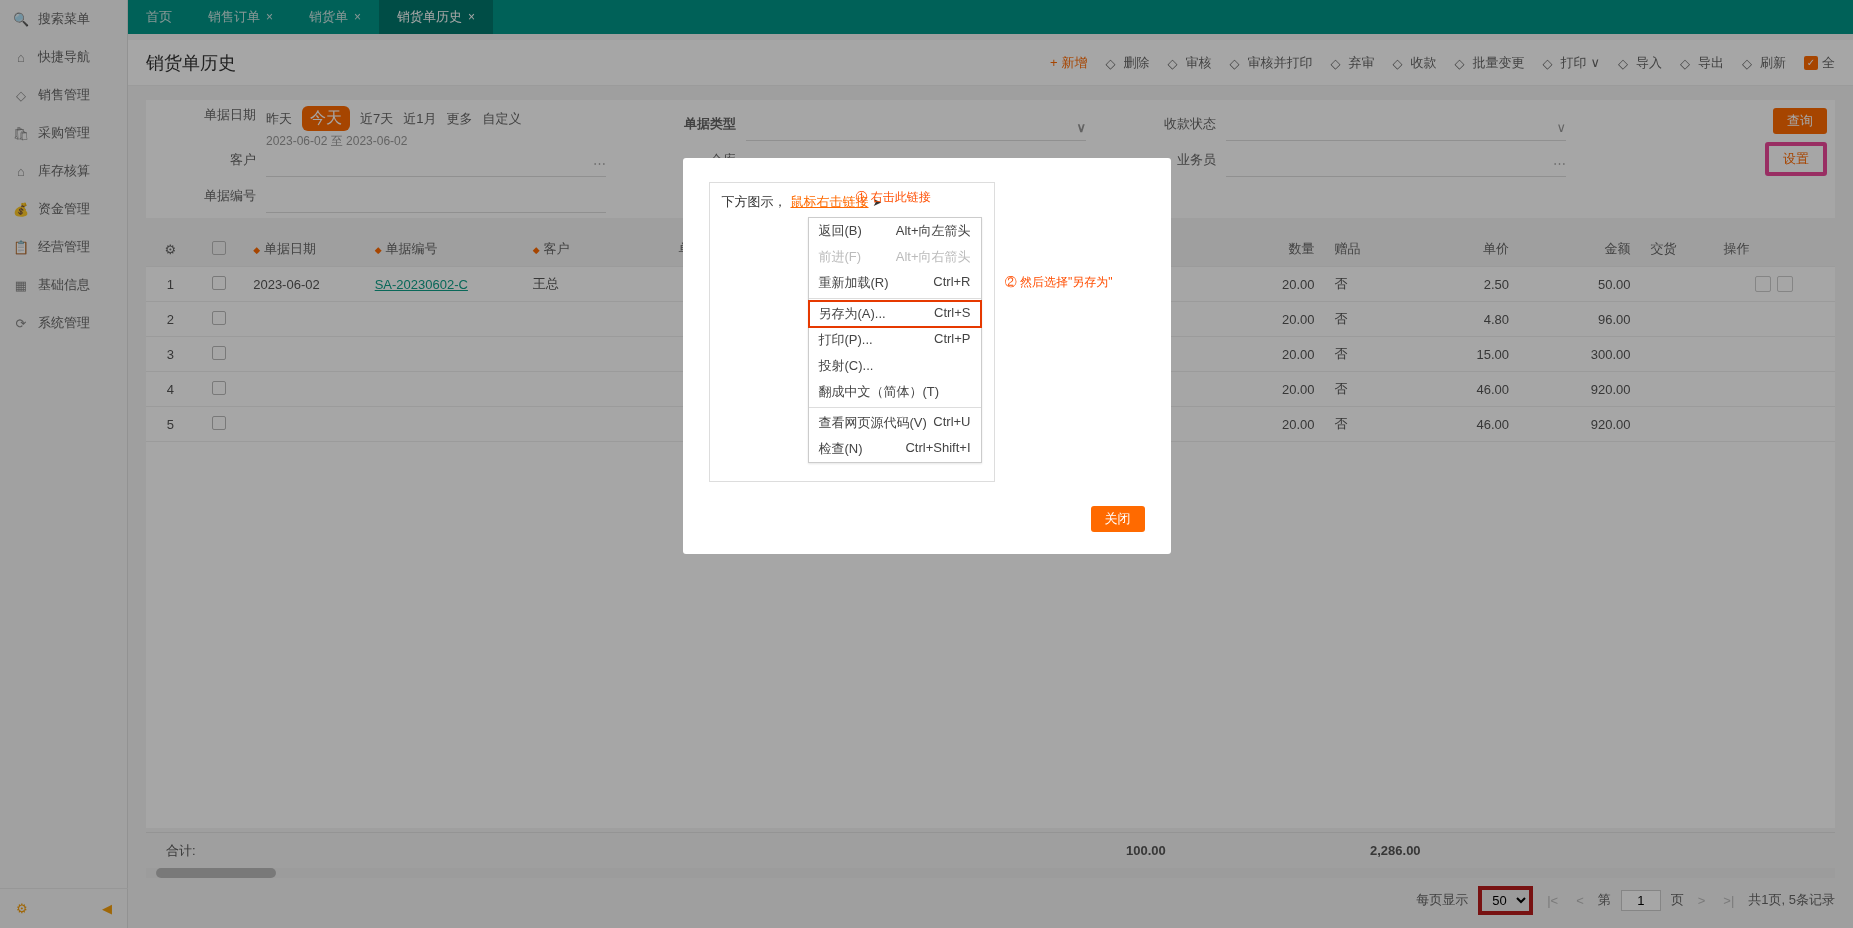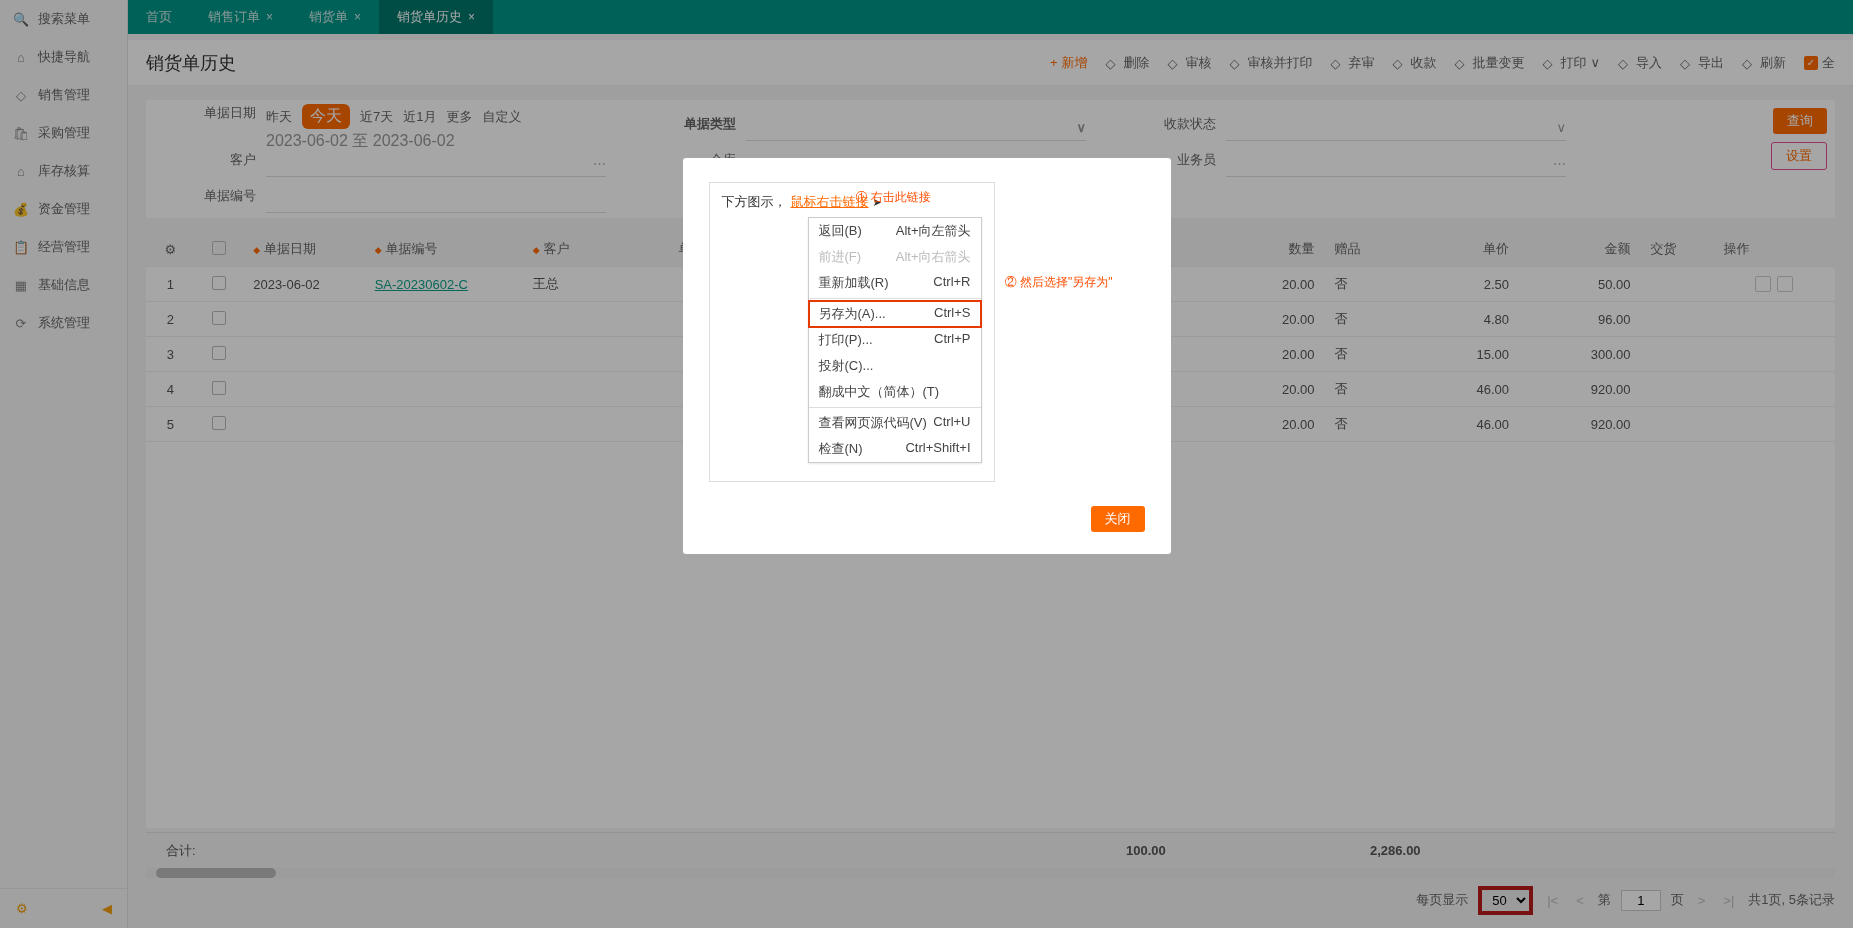--- a/index.html
+++ b/index.html
@@ -26,26 +26,26 @@
 .tool.orange { color: #ff6a00; }
 .tool .ticon { width: 14px; height: 14px; display: inline-block; }
 
 
 .filters { position: absolute; left: 146px; top: 100px; right: 18px; height: 118px; background: #fff; padding: 10px 32px 10px 40px; }
 .filters-row { display: flex; align-items: center; height: 36px; gap: 0; }
 .filter-label { width: 70px; text-align: right; color: #666; margin-right: 10px; }
 .date-opts { display: flex; align-items: center; gap: 10px; }
 .date-opt { color: #666; cursor: pointer; }
 .date-opt.active { background: #ff6a00; color: #fff; padding: 2px 8px; border-radius: 6px; font-size: 16px; }
-.date-range { color: #999; font-size: 16px; margin-top: 2px; }
+.date-range { color: #999; font-size: 12px; margin-top: 2px; }
 .filter-select { flex: 1; max-width: 360px; border-bottom: 1px solid #ddd; height: 26px; display: flex; align-items: center; justify-content: space-between; color: #999; }
 .filter-col { display: flex; align-items: flex-start; margin-right: 60px; }
 .more-dots { color: #999; margin-left: 6px; cursor: pointer; }
 .btn-primary { background: #ff6a00; color: #fff; border: none; padding: 4px 14px; border-radius: 3px; cursor: pointer; }
-.btn-outline { background: #fff; color: #ff6a00; border: 1px solid #ec4899; padding: 4px 14px; border-radius: 3px; cursor: pointer; }
+.btn-outline { background: #fff; color: #ff6a00; border: 4px solid #ec4899; padding: 4px 14px; border-radius: 3px; cursor: pointer; }
 .filters-right { position: absolute; right: 8px; top: 8px; display: flex; flex-direction: column; gap: 8px; align-items: flex-end; }
 
 
 .table-wrap { position: absolute; left: 146px; top: 232px; right: 18px; bottom: 100px; background: #fff; overflow: hidden; }
 table { border-collapse: collapse; width: 100%; }
 th, td { border-bottom: 1px solid #eee; padding: 8px 10px; text-align: left; color: #555; white-space: nowrap; }
 th { background: #f5f5f5; font-weight: normal; color: #666; }
 th.sortable::before { content: "◆"; color: #ff6a00; font-size: 9px; margin-right: 4px; }
 td.num, th.num { text-align: right; }
 td.center, th.center { text-align: center; }

